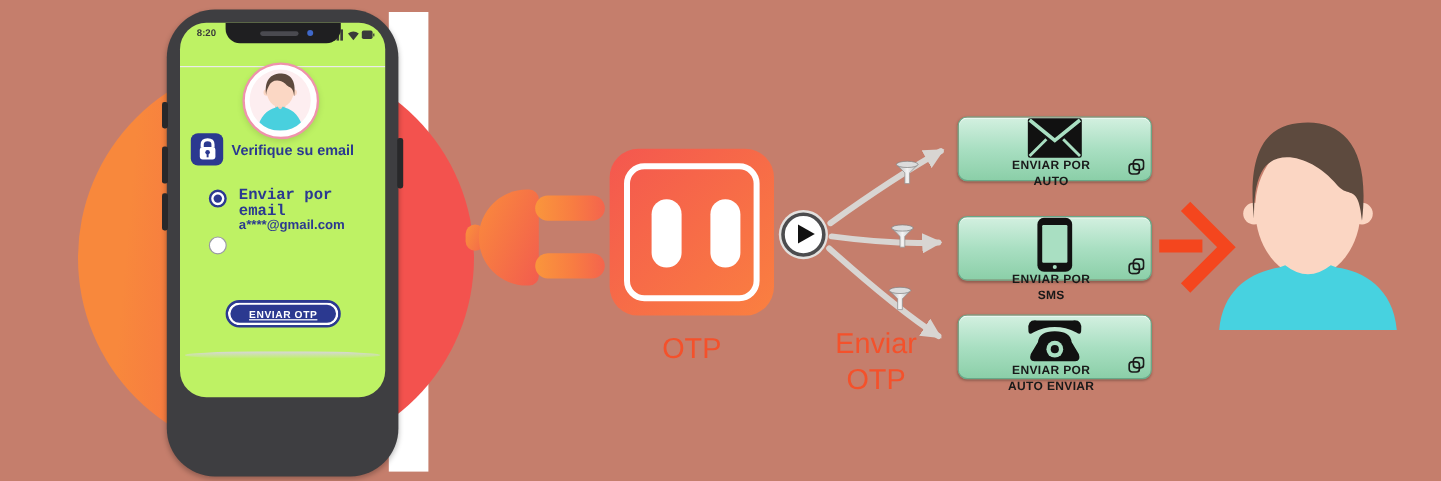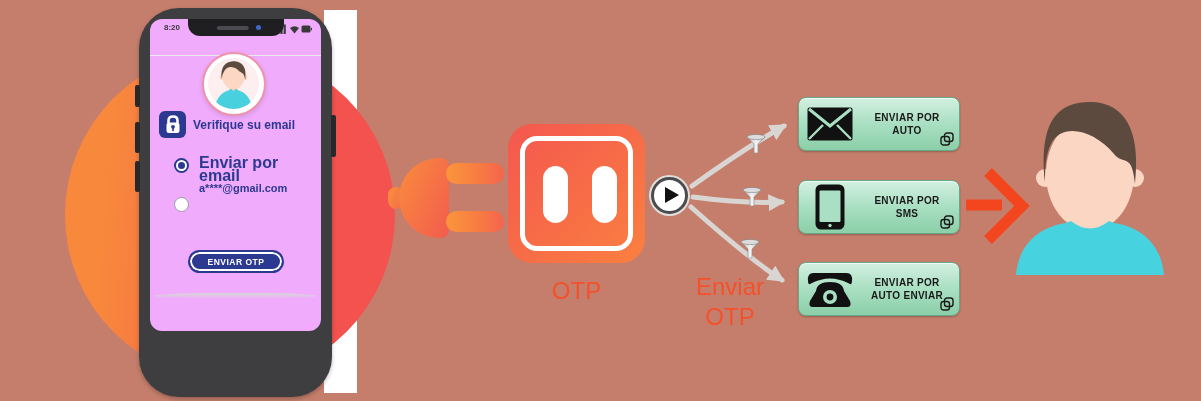--- a/index.html
+++ b/index.html
@@ -12,22 +12,22 @@
     background:linear-gradient(95deg,#f8883c 15%,#f3524e 72%);}
 
   
   .phone{position:absolute;left:139px;top:8px;width:193px;height:389px;background:#3e3e41;
     border-radius:40px;box-shadow:0 2px 4px rgba(0,0,0,.25);}
   .side-btn{position:absolute;background:#28282a;border-radius:2px;}
   .sb-l1{left:-4px;top:77px;width:5px;height:22px;}
   .sb-l2{left:-4px;top:114px;width:5px;height:31px;}
   .sb-l3{left:-4px;top:153px;width:5px;height:31px;}
   .sb-r1{right:-4px;top:107px;width:5px;height:42px;}
-  .screen{position:absolute;left:11px;top:11px;width:171px;height:312px;background:#f0abfc;
-    border-radius:12px;overflow:hidden;}
+  .screen{position:absolute;left:11px;top:11px;width:171px;height:312px;background:#bef264;
+    border-radius:22px;overflow:hidden;}
   .statusbar{position:absolute;left:0;top:0;width:100%;height:20px;}
   .time{position:absolute;left:14px;top:4px;font-size:8px;font-weight:bold;color:#3a3a3a;}
   .status-icons{position:absolute;right:9px;top:5px;}
   .notch{position:absolute;left:50%;top:0;transform:translateX(-50%);width:96px;height:17px;
     background:#1f1f21;border-radius:0 0 12px 12px;}
   .speaker{position:absolute;left:50%;top:7px;transform:translateX(-60%);width:32px;height:3.5px;
     background:#4a4a50;border-radius:2px;}
   .camera{position:absolute;left:50%;top:5.5px;margin-left:20px;width:5.5px;height:5.5px;
     background:#3f68c9;border-radius:50%;}
   .screen-divider{position:absolute;left:0;top:36px;width:100%;height:1px;background:#ebebeb;}
@@ -40,26 +40,26 @@
     align-items:center;justify-content:center;flex:0 0 auto;}
   .verify-title{margin-left:7px;color:#2b3990;font-size:12px;font-weight:bold;}
   .option{position:absolute;left:24px;display:flex;}
   .opt-1{top:137px;} .opt-2{top:176px;}
   .radio{width:15px;height:15px;border-radius:50%;margin-top:2px;flex:0 0 auto;}
   .radio-on{border:2px solid #2b3990;background:#fff;position:relative;}
   .radio-on::after{content:"";position:absolute;left:2px;top:2px;width:7px;height:7px;
     border-radius:50%;background:#2b3990;}
   .radio-off{border:1.5px solid #9a9aa6;background:#fff;}
   .opt-text{margin-left:10px;color:#2b3990;line-height:13px;}
-  .opt-label{font-size:16px;font-weight:bold;}
+  .opt-label{font-size:13px;font-weight:bold;font-family:Liberation Mono, monospace;}
   .opt-value{font-size:11px;font-weight:bold;}
   .otp-btn{position:absolute;left:38px;top:231px;width:96px;height:23px;background:#2b3990;
     border:2px solid #2b3990;border-radius:12px;box-shadow:inset 0 0 0 2px #fff;
     display:flex;align-items:center;justify-content:center;cursor:pointer;}
-  .otp-btn span{color:#fff;font-size:8.5px;font-weight:bold;letter-spacing:.5px;}
+  .otp-btn span{color:#fff;font-size:8.5px;font-weight:bold;letter-spacing:.5px;text-decoration:underline;}
   .card-shadow{position:absolute;left:4px;top:274px;width:163px;height:6px;
     background:linear-gradient(to bottom,#d7d7d7,rgba(255,255,255,0));border-radius:50%/4px;}
   .navbar{position:absolute;left:0;top:342px;width:100%;height:25px;display:flex;
     align-items:center;justify-content:space-between;padding:0 14px;}
   .nav-ic{width:15px;height:15px;display:flex;align-items:center;justify-content:center;cursor:pointer;}
 
   
   .plug-nub{position:absolute;left:388px;top:187px;width:16px;height:22px;border-radius:8px;
     background:linear-gradient(115deg,#fa913c,#f4684a);}
   .plug-body{position:absolute;left:399px;top:158px;width:50px;height:80px;
@@ -82,21 +82,21 @@
     background:#fff;border:3.5px solid #4c4c4e;box-shadow:0 0 0 2px #e2e0de;cursor:pointer;}
   .play-tri{position:absolute;left:11px;top:6.5px;width:0;height:0;
     border-left:14px solid #111;border-top:8.5px solid transparent;border-bottom:8.5px solid transparent;}
 
   .overlay{position:absolute;left:0;top:0;pointer-events:none;}
 
   
   .channel{position:absolute;left:798px;width:162px;height:54px;border-radius:8px;cursor:pointer;
     background:linear-gradient(180deg,#d3f0e0 0%,#a9dfc2 50%,#8bcfa8 100%);
     border:1px solid #68a888;box-shadow:inset 0 1px 0 rgba(255,255,255,.65),0 1px 2px rgba(0,0,0,.25);
-    display:flex;align-items:center;}
+    display:flex;align-items:center;flex-direction:column;}
   .ch-1{top:97px;} .ch-2{top:180px;} .ch-3{top:262px;}
   .ch-icon{width:62px;display:flex;align-items:center;justify-content:center;flex:0 0 auto;}
   .ch-label{flex:1;text-align:center;font-size:10px;font-weight:bold;color:#191919;
     line-height:13px;letter-spacing:.3px;padding-right:6px;}
   .copy-ic{position:absolute;right:5px;bottom:4px;}
 
   .person{position:absolute;left:1000px;top:90px;}
 </style>
 </head>
 <body>

